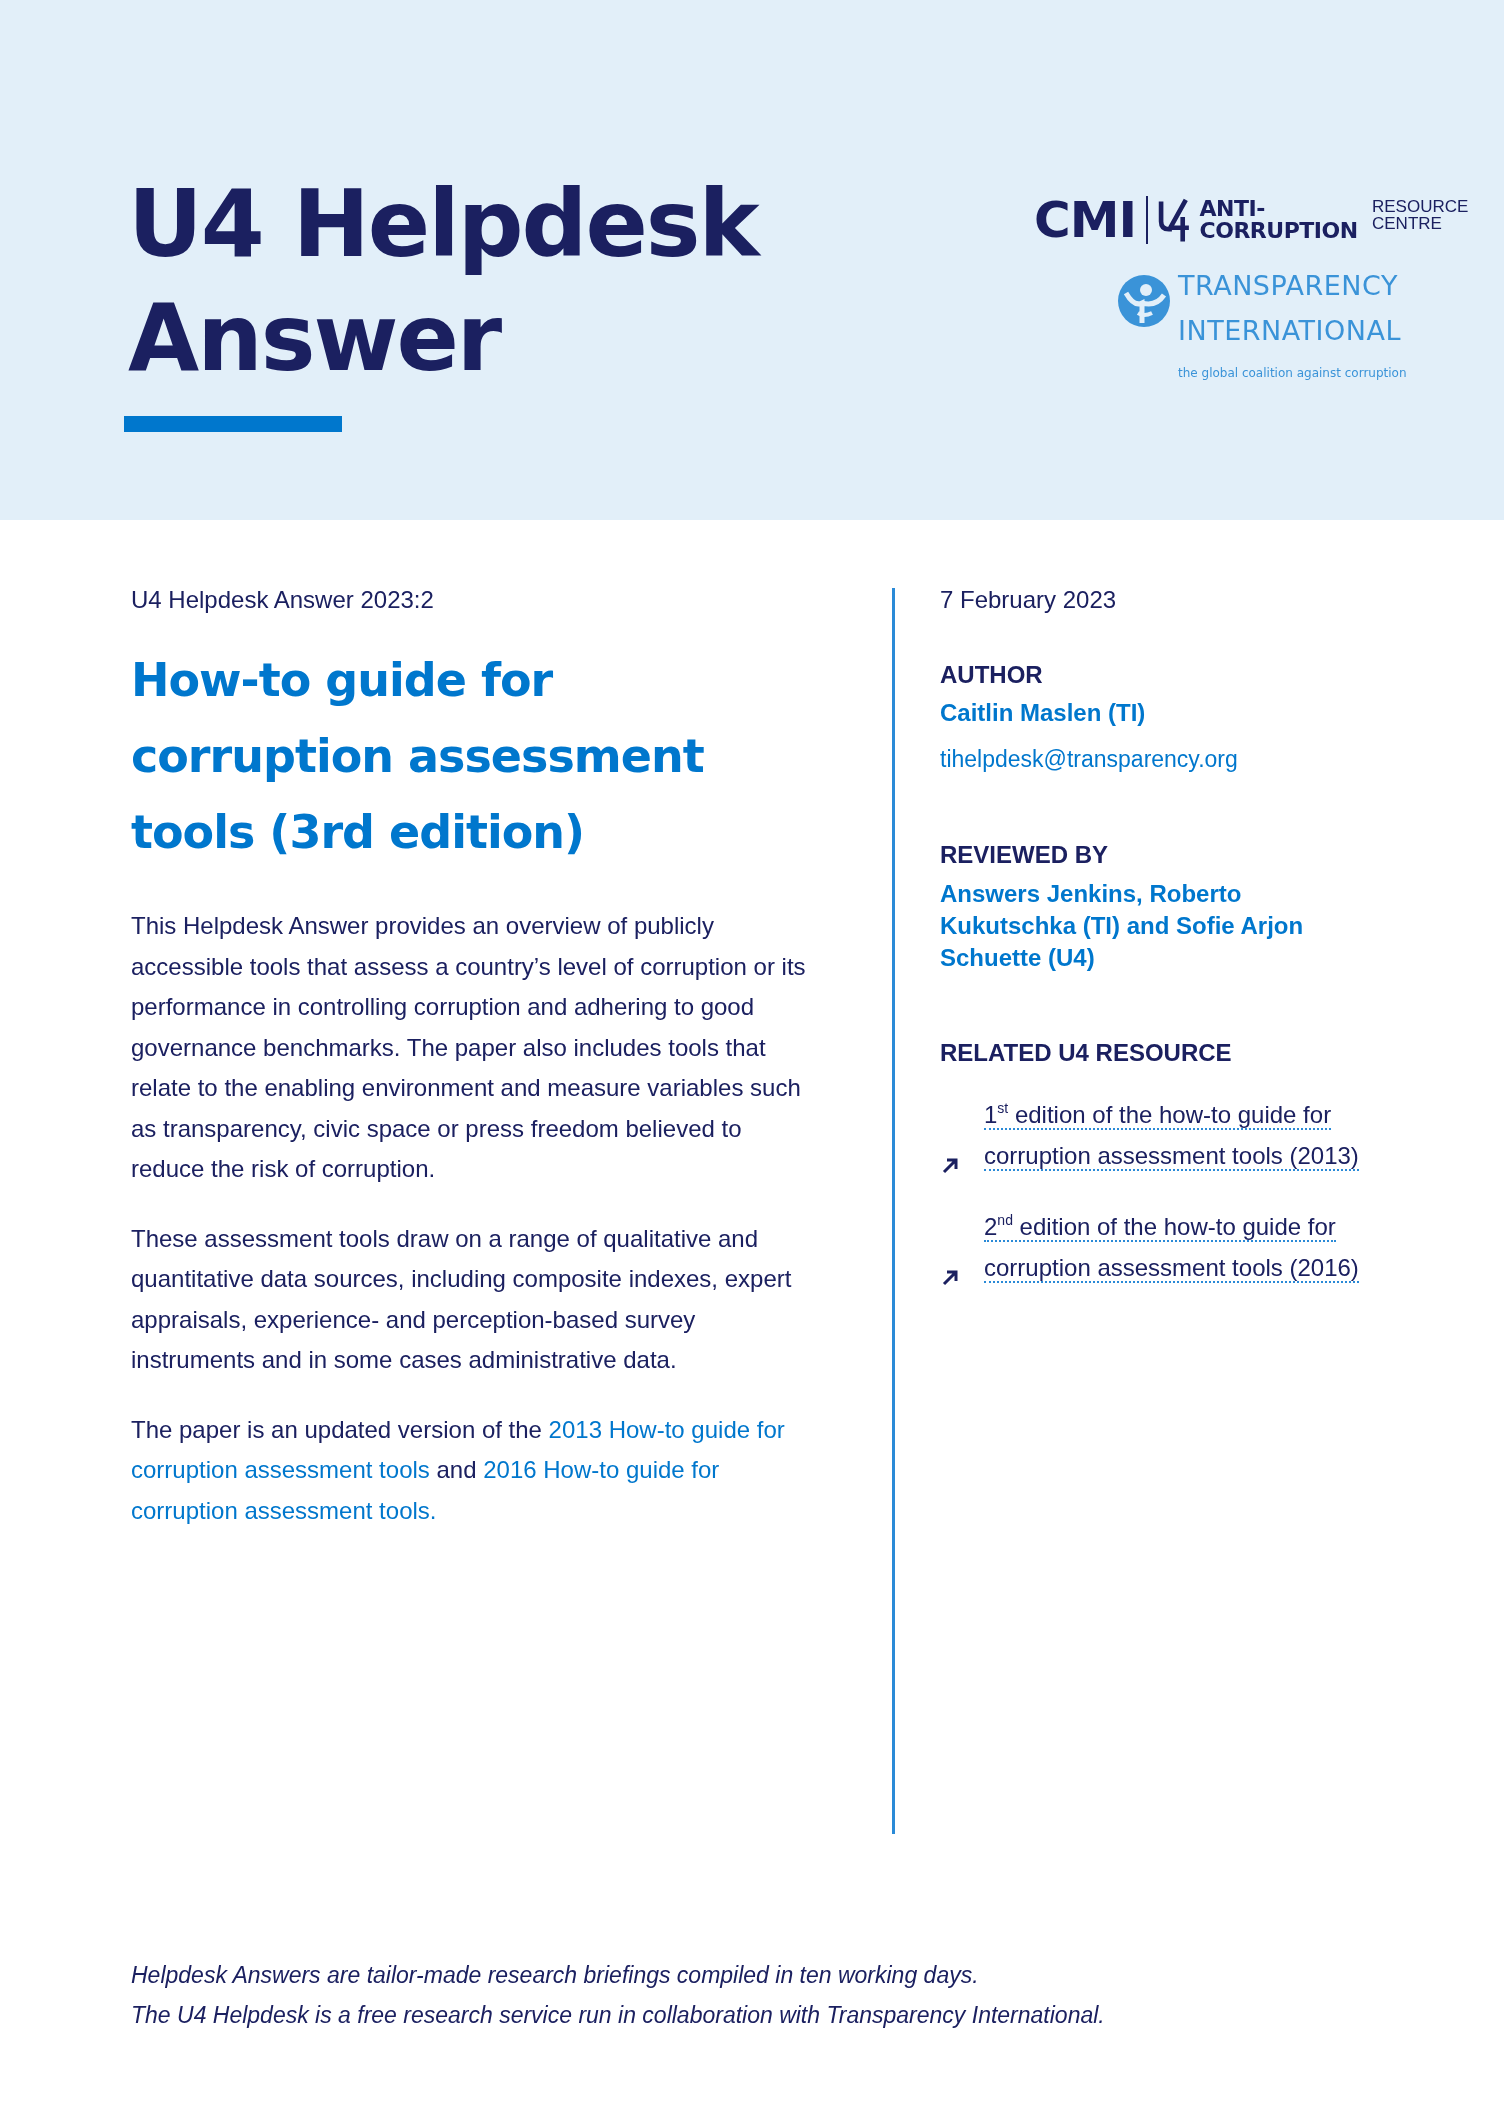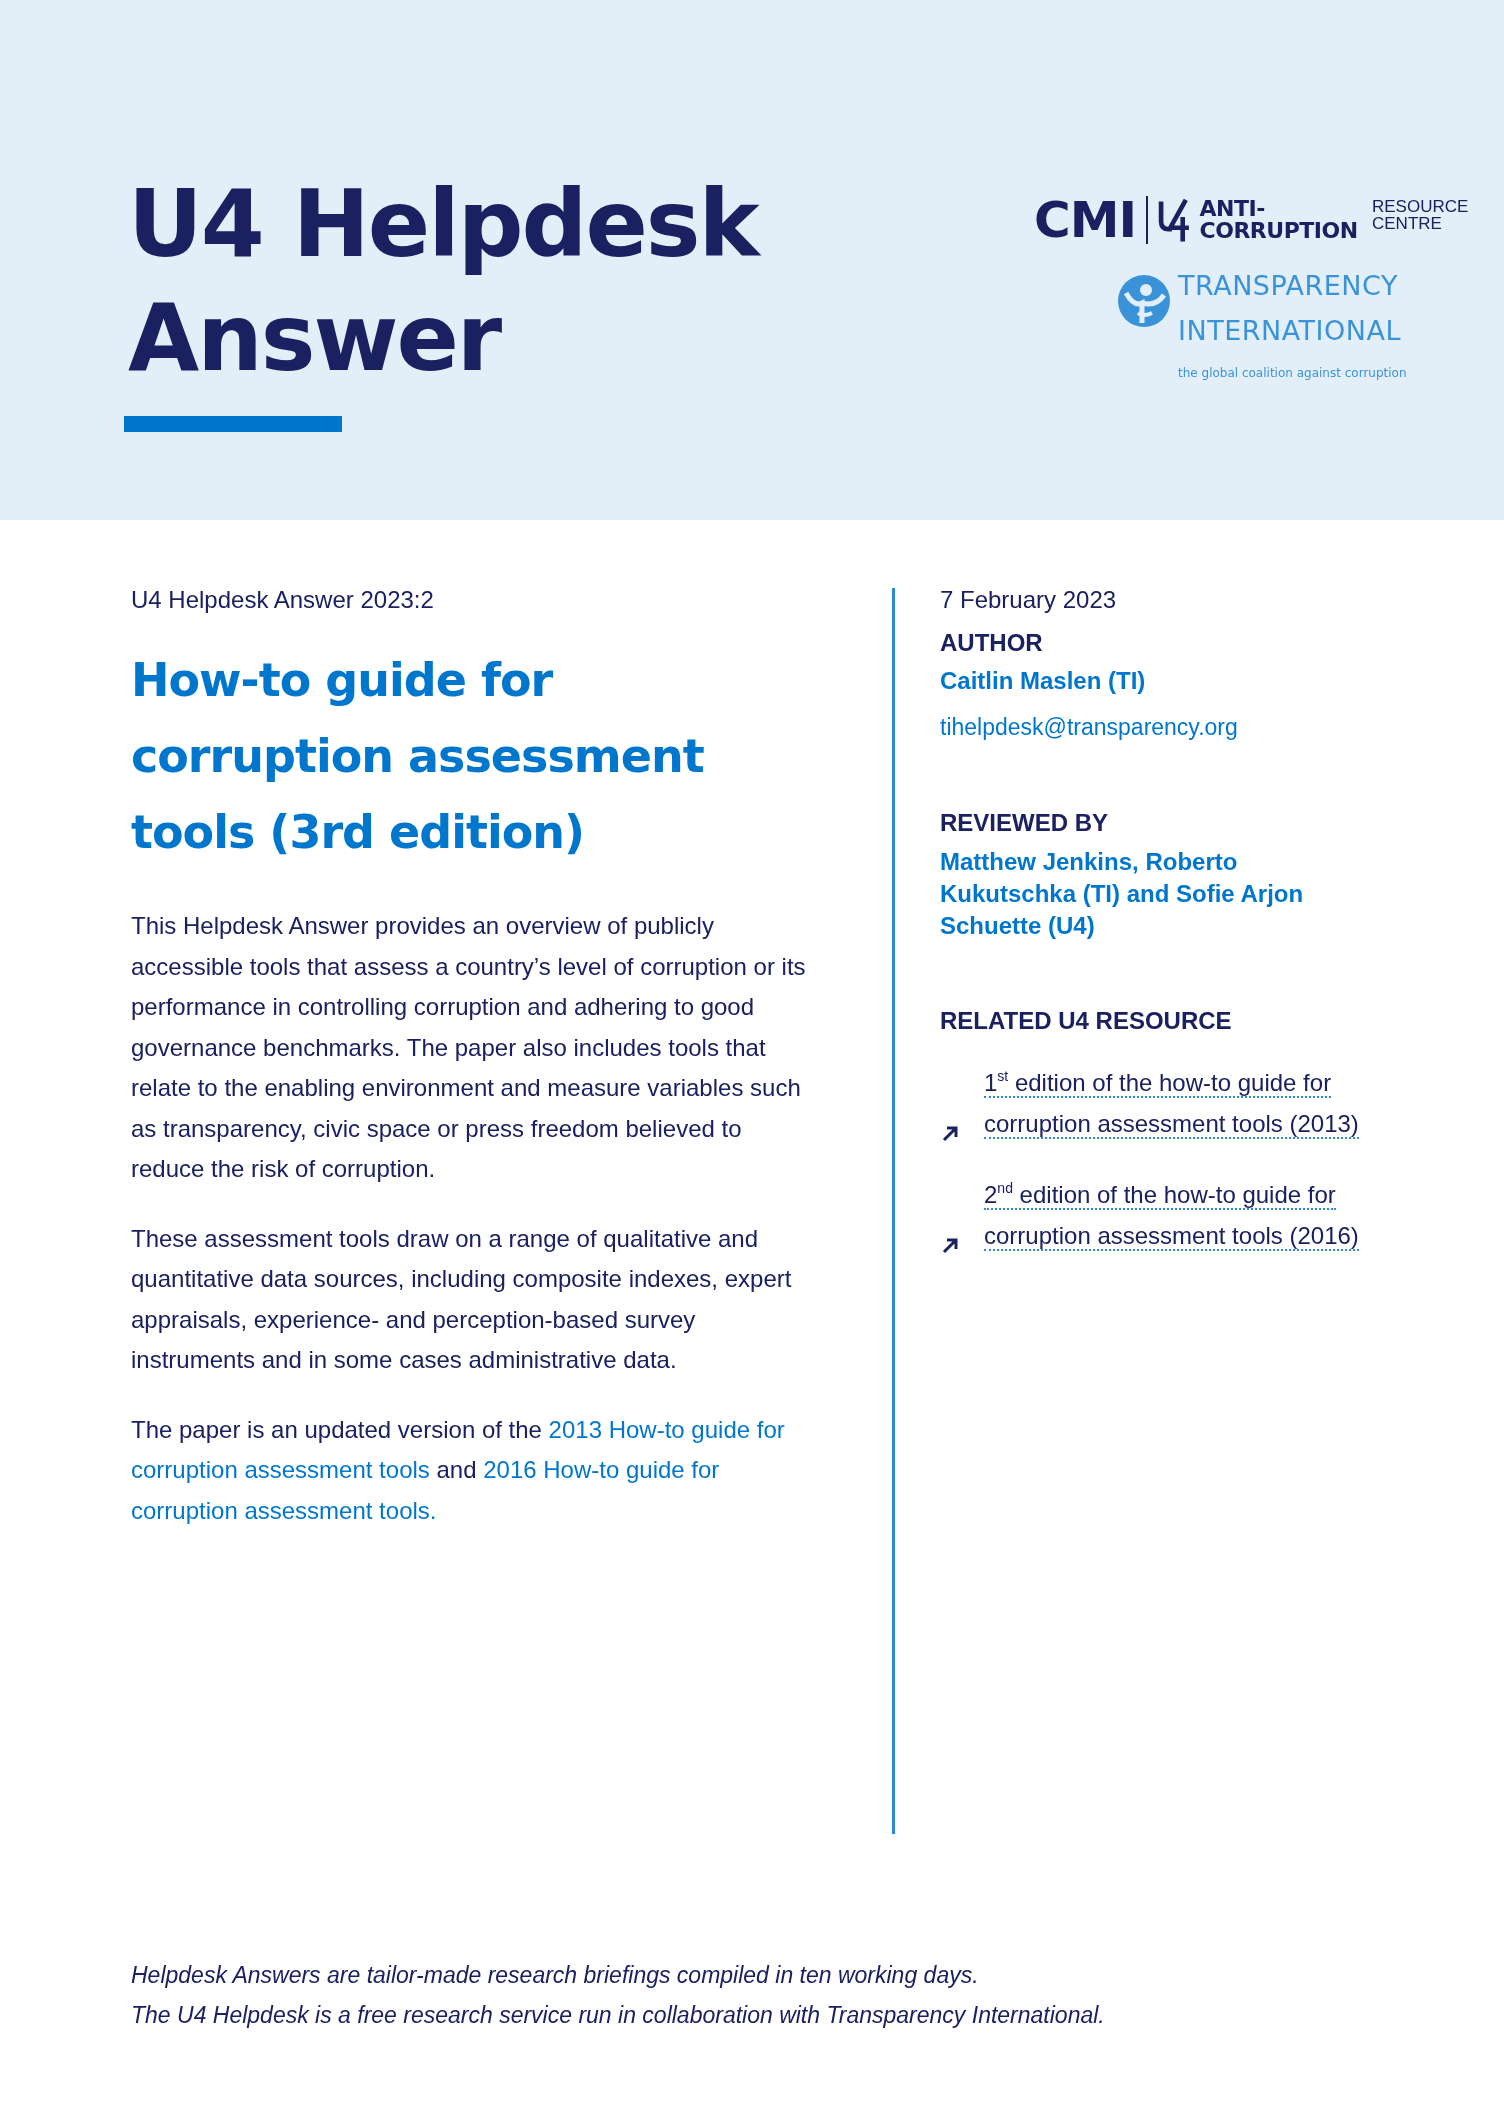--- a/index.html
+++ b/index.html
@@ -49,21 +49,21 @@
   }
   .body-p { margin: 36px 0 0 0; font-size: 24px; line-height: 40.5px; color: #1b2060; }
   .body-p + .body-p { margin-top: 29px; }
   .link { color: #0077cd; text-decoration: none; }
 
   .divider { position: absolute; left: 892px; top: 588px; width: 3px; height: 1246px; background: #2a8ad7; }
 
   .right-col { position: absolute; left: 940px; top: 580px; width: 440px; }
   .date { font-size: 24px; line-height: 40px; margin: 0; color: #1b2060; }
   .section-h { margin: 0; font-weight: bold; font-size: 24px; line-height: 34px; color: #1b2060; }
-  .author-h { margin-top: 6px; }
+  .author-h { margin-top: 38px; }
   .author-name { margin: 4px 0 0 0; font-weight: bold; font-size: 24px; line-height: 34px; color: #0077cd; }
   .email { margin: 12px 0 0 0; font-size: 23px; line-height: 34px; color: #0077cd; display: block; text-decoration: none; }
   .reviewed-h { margin-top: 62px; }
   .reviewers { margin: 6px 0 0 0; font-weight: bold; font-size: 24px; line-height: 32px; color: #0077cd; }
   .related-h { margin-top: 62px; }
   .related-list { list-style: none; margin: 24px 0 0 0; padding: 0; }
   .related-item { display: flex; align-items: flex-end; margin-bottom: 30px; }
   .arrow-icon { width: 20px; flex: 0 0 20px; margin-top: 10px; margin-right: 24px; }
   .related-link {
     font-size: 24px; line-height: 41px; color: #1b2060; text-decoration: none;
@@ -128,21 +128,21 @@
 </div>
 
 <div class="divider"></div>
 
 <div class="right-col">
   <p class="date">7 February 2023</p>
   <h3 class="section-h author-h">AUTHOR</h3>
   <p class="author-name">Caitlin Maslen (TI)</p>
   <a class="email" href="#">tihelpdesk@transparency.org</a>
   <h3 class="section-h reviewed-h">REVIEWED BY</h3>
-  <p class="reviewers">Matthew Jenkins, Roberto Kukutschka (TI) and Sofie Arjon Schuette (U4)</p>
+  <p class="reviewers">Answers Jenkins, Roberto Kukutschka (TI) and Sofie Arjon Schuette (U4)</p>
   <h3 class="section-h related-h">RELATED U4 RESOURCE</h3>
   <ul class="related-list">
     <li class="related-item">
       <svg class="arrow-icon" viewBox="0 0 20 20">
         <path d="M4 16 L15 5 M7 4 H16 V13" fill="none" stroke="#1b2060" stroke-width="3"></path>
       </svg>
       <a class="related-link" href="#"><span class="u"><span>1</span><sup>st</sup><span> edition of the how-to guide for corruption assessment tools (2013)</span></span></a>
     </li>
     <li class="related-item">
       <svg class="arrow-icon" viewBox="0 0 20 20">

